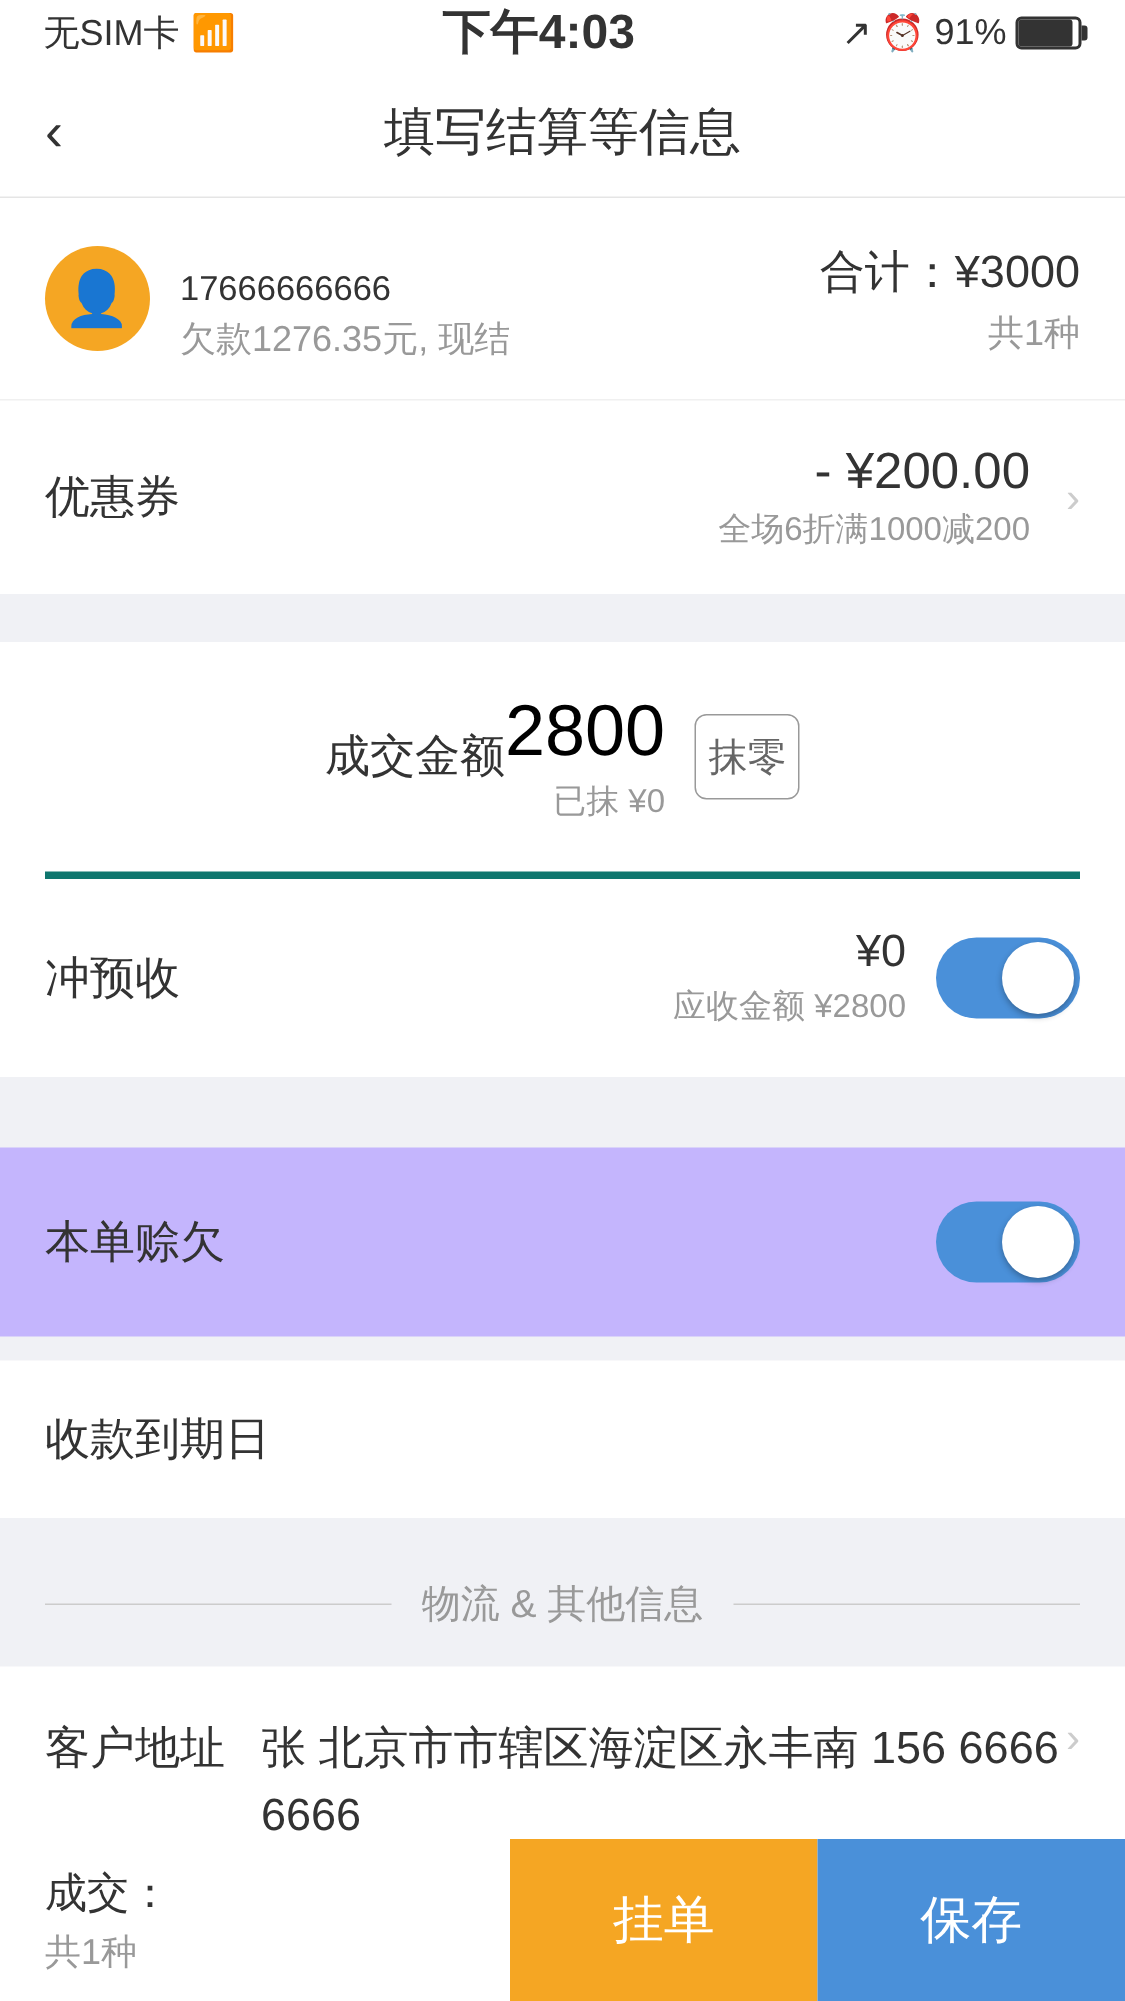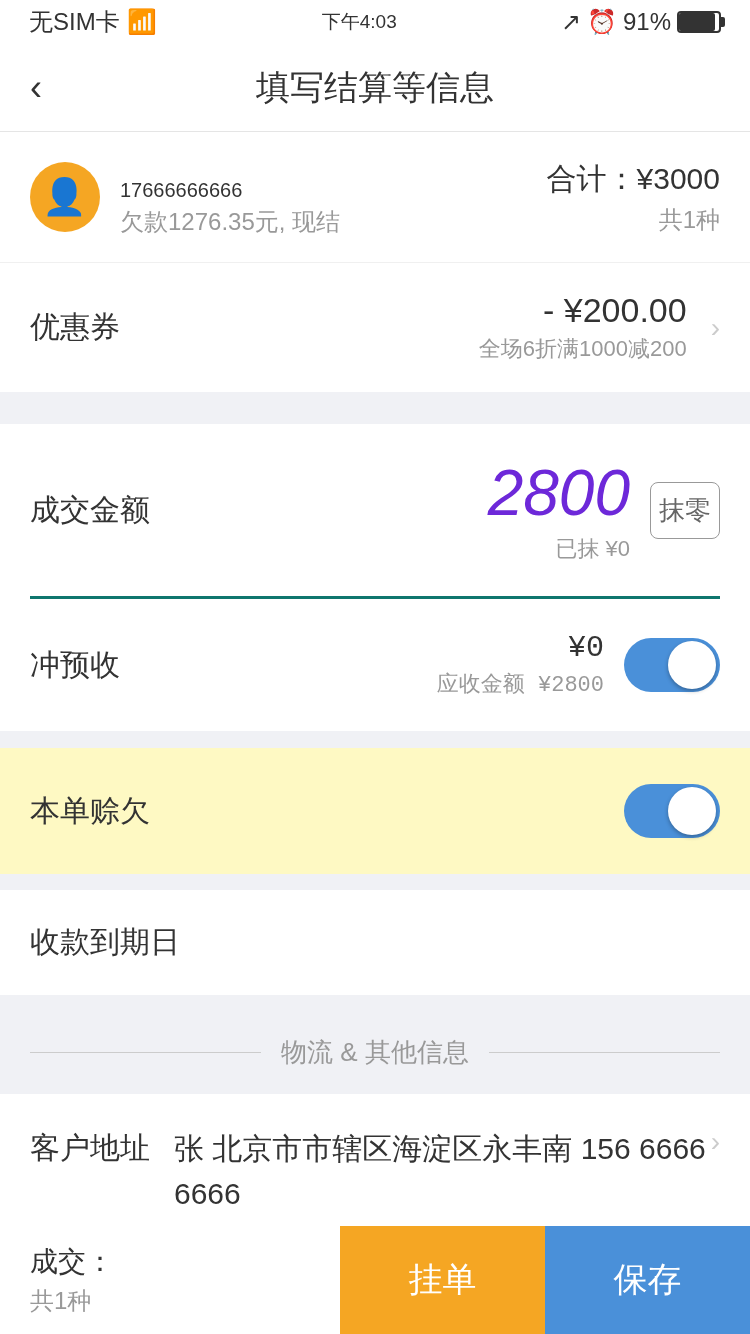--- a/index.html
+++ b/index.html
@@ -20,21 +20,21 @@
       height: 44px;
       background: #fff;
       display: flex;
       align-items: center;
       justify-content: space-between;
       padding: 0 29px;
       font-size: 24px;
       color: #333;
     }
     .status-left { display: flex; align-items: center; gap: 8px; }
-    .status-center { font-size: 19px; font-weight: 400; }
+    .status-center { font-size: 32px; font-weight: 700; }
     .status-right { display: flex; align-items: center; gap: 6px; font-size: 24px; }
     .battery {
       width: 44px; height: 22px; border: 2px solid #333; border-radius: 4px;
       position: relative; display: inline-flex; align-items: center;
     }
     .battery::after {
       content: '';
       position: absolute; right: -6px; top: 50%; transform: translateY(-50%);
       width: 4px; height: 10px; background: #333; border-radius: 0 2px 2px 0;
     }
@@ -95,21 +95,21 @@
       width: 70px; height: 70px;
       border-radius: 50%;
       background: #f5a623;
       display: flex; align-items: center; justify-content: center;
       font-size: 36px;
       color: #fff;
       flex-shrink: 0;
     }
     .user-info-text {}
     .user-phone {
-      font-size: 20px;
+      font-size: 23px;
       font-weight: 500;
       color: #333;
       margin-top: 23px;
     }
     .user-sub {
       font-size: 24px;
       color: #999;
       margin-top: 4px;
     }
     .user-right {
@@ -168,40 +168,39 @@
     }
 
     
     .amount-section {
       background: #fff;
       padding: 0 30px;
     }
     .amount-row {
       display: flex;
       align-items: center;
-      justify-content: space-between;
+      justify-content: center;
       padding: 32px 0;
-      border-bottom: 3px solid #0f766e;
+      border-bottom: 5px solid #0f766e;
     }
     .amount-row:last-child { border-bottom: none; }
     .amount-label {
       font-size: 30px;
       color: #333;
     }
     .amount-right {
       display: flex;
       align-items: center;
       gap: 20px;
     }
     .amount-value {
-      font-size: 64px;
-      font-weight: 500;
-      color: #6d28d9;
+      font-size: 48px;
+      font-weight: 500;
+      color: #000000;
       text-align: right;
-      font-style: italic;
     }
     .amount-sub {
       font-size: 22px;
       color: #999;
       margin-top: 4px;
       text-align: right;
     }
     .round-btn {
       border: 1px solid #999;
       border-radius: 8px;
@@ -212,21 +211,20 @@
       cursor: pointer;
       white-space: nowrap;
     }
 
     
     .prepay-row {
       display: flex;
       align-items: center;
       justify-content: space-between;
       padding: 32px 0;
-      font-family: Liberation Mono, monospace;
     }
     .prepay-label {
       font-size: 30px;
       color: #333;
     }
     .prepay-right {
       display: flex;
       align-items: center;
       gap: 20px;
     }
@@ -259,22 +257,22 @@
       background: #fff;
       border-radius: 50%;
       position: absolute;
       top: 3px;
       right: 4px;
       box-shadow: 0 2px 4px rgba(0,0,0,0.3);
     }
 
     
     .debit-section {
-      background: #fef9c3;
-      margin-top: 1px;
+      background: #c4b5fd;
+      margin-top: 31px;
       padding: 0 30px;
     }
     .debit-row {
       display: flex;
       align-items: center;
       justify-content: space-between;
       padding: 36px 0;
     }
     .debit-label {
       font-size: 30px;

